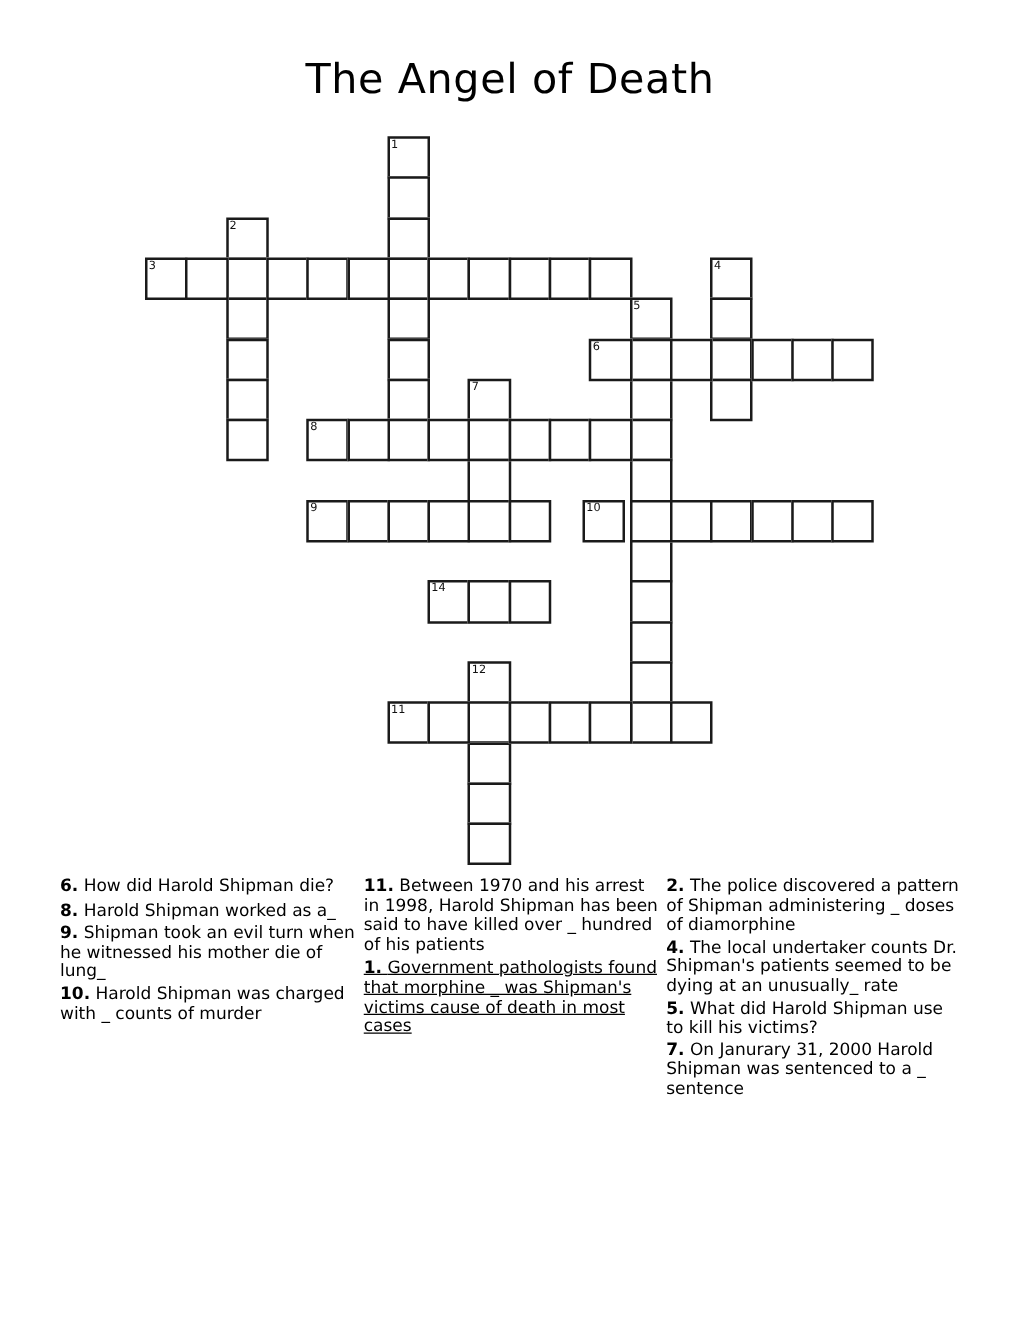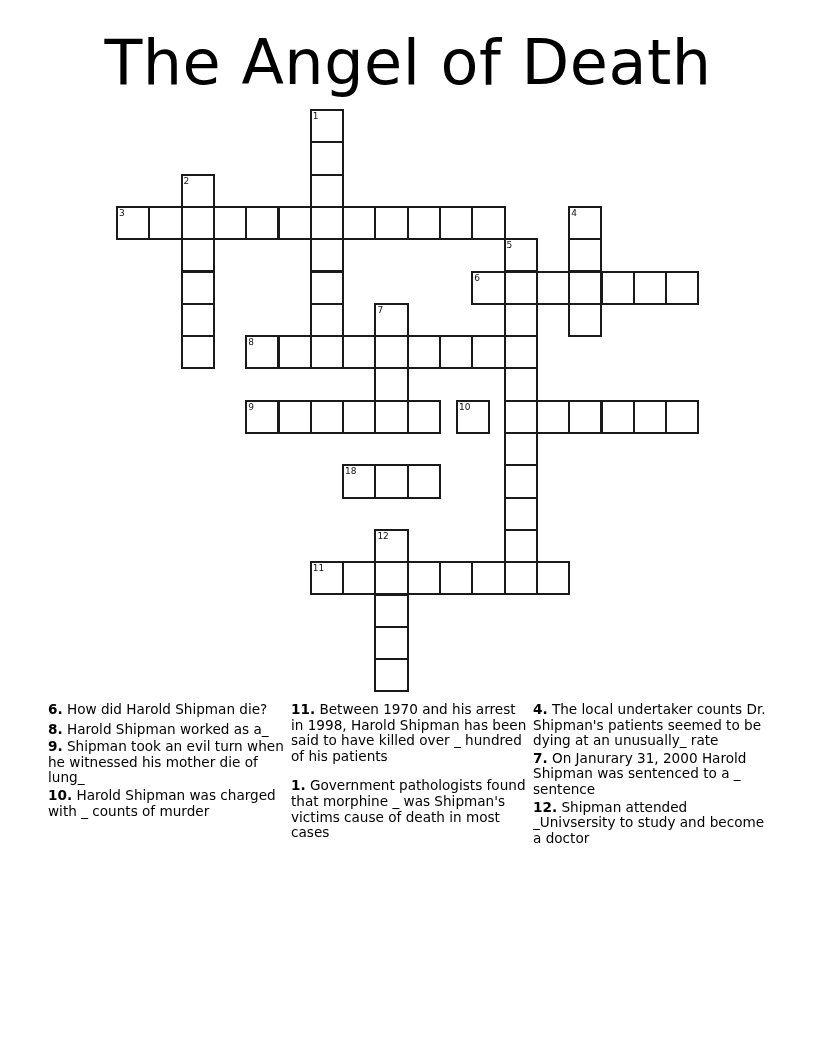--- a/index.html
+++ b/index.html
@@ -1,19 +1,19 @@
 <!DOCTYPE html>
 <html><head>
   <meta charset="utf-8">
   <style>
     html, body { margin: 0; padding: 0; background: #ffffff; }
     body { width: 816px; height: 1056px; position: relative; overflow: hidden; color: #000; }
     .title {
       position: absolute; left: 0; top: 30px; width: 816px; text-align: center;
-      font-family: "DejaVu Sans", sans-serif; font-size: 62px; line-height: 66px;
+      font-family: "DejaVu Sans", sans-serif; font-size: 33px; line-height: 66px;
       letter-spacing: 0.5px; font-weight: normal; margin: 0;
     }
     .grid { position: absolute; left: 0; top: 0; width: 816px; height: 700px; }
     .cell {
       position: absolute; box-sizing: border-box; width: 34.3px; height: 34.3px;
       border: 2px solid #1a1a1a; background: #fff;
     }
     .cell .num {
       position: absolute; left: 1px; top: 0px;
       font-family: "DejaVu Sans", sans-serif; font-size: 9px; line-height: 10px; color: #111;
@@ -103,30 +103,30 @@
     <div class="cell" style="left: 406.7px; top: 335.1px;"></div>
     <div class="cell" style="left: 439px; top: 335.1px;"></div>
     <div class="cell" style="left: 471.3px; top: 335.1px;"></div>
     <div class="cell" style="left: 245.2px; top: 399.7px;">
       <span class="num">9</span>
     </div>
     <div class="cell" style="left: 277.5px; top: 399.7px;"></div>
     <div class="cell" style="left: 309.8px; top: 399.7px;"></div>
     <div class="cell" style="left: 342.1px; top: 399.7px;"></div>
     <div class="cell" style="left: 406.7px; top: 399.7px;"></div>
-    <div class="cell" style="left: 456px; top: 399.7px;">
+    <div class="cell" style="left: 466px; top: 399.7px;">
       <span class="num">10</span>
     </div>
     <div class="cell" style="left: 535.9px; top: 399.7px;"></div>
     <div class="cell" style="left: 568.2px; top: 399.7px;"></div>
     <div class="cell" style="left: 600.5px; top: 399.7px;"></div>
     <div class="cell" style="left: 632.8px; top: 399.7px;"></div>
     <div class="cell" style="left: 665.1px; top: 399.7px;"></div>
     <div class="cell" style="left: 342.1px; top: 464.3px;">
-      <span class="num">18</span>
+      <span class="num">14</span>
     </div>
     <div class="cell" style="left: 374.4px; top: 464.3px;"></div>
     <div class="cell" style="left: 406.7px; top: 464.3px;"></div>
     <div class="cell" style="left: 374.4px; top: 528.9px;">
       <span class="num">12</span>
     </div>
     <div class="cell" style="left: 374.4px; top: 561.2px;"></div>
     <div class="cell" style="left: 374.4px; top: 593.5px;"></div>
     <div class="cell" style="left: 374.4px; top: 625.8px;"></div>
     <div class="cell" style="left: 374.4px; top: 658.1px;"></div>
@@ -142,20 +142,21 @@
 
 <div class="clues">
   <div class="clue-col" style="left:48px;">
     <div class="clue" style="margin-bottom:4px;"><span class="n">6.</span> <span>How did Harold Shipman die?</span></div>
     <div class="clue"><span class="n">8.</span> <span>Harold Shipman worked as a_</span></div>
     <div class="clue"><span class="n">9.</span> <span>Shipman took an evil turn when he witnessed his mother die of lung_</span></div>
     <div class="clue"><span class="n">10.</span> <span>Harold Shipman was charged with _ counts of murder</span></div>
   </div>
   <div class="clue-col" style="left:291px;">
     <div class="clue"><span class="n">11.</span> <span>Between 1970 and his arrest in 1998, Harold Shipman has been said to have killed over _ hundred of his patients</span></div>
-    <div class="clue" style="margin-top:14px;"><span class="n">1.</span> <span>Government pathologists found that morphine _ was Shipman's victims cause of death in most cases</span></div>
+    <div class="clue" style="margin-top:3px;text-decoration:underline;"><span class="n">1.</span> <span>Government pathologists found that morphine _ was Shipman's victims cause of death in most cases</span></div>
   </div>
   <div class="clue-col" style="left:533px;">
+    <div class="clue"><span class="n">2.</span> <span>The police discovered a pattern of Shipman administering _ doses of diamorphine</span></div>
     <div class="clue"><span class="n">4.</span> <span>The local undertaker counts Dr. Shipman's patients seemed to be dying at an unusually_ rate</span></div>
+    <div class="clue"><span class="n">5.</span> <span>What did Harold Shipman use to kill his victims?</span></div>
     <div class="clue"><span class="n">7.</span> <span>On Janurary 31, 2000 Harold Shipman was sentenced to a _ sentence</span></div>
-    <div class="clue"><span class="n">12.</span> <span>Shipman attended _Univsersity to study and become a doctor</span></div>
   </div>
 </div>
 
 </body></html>

